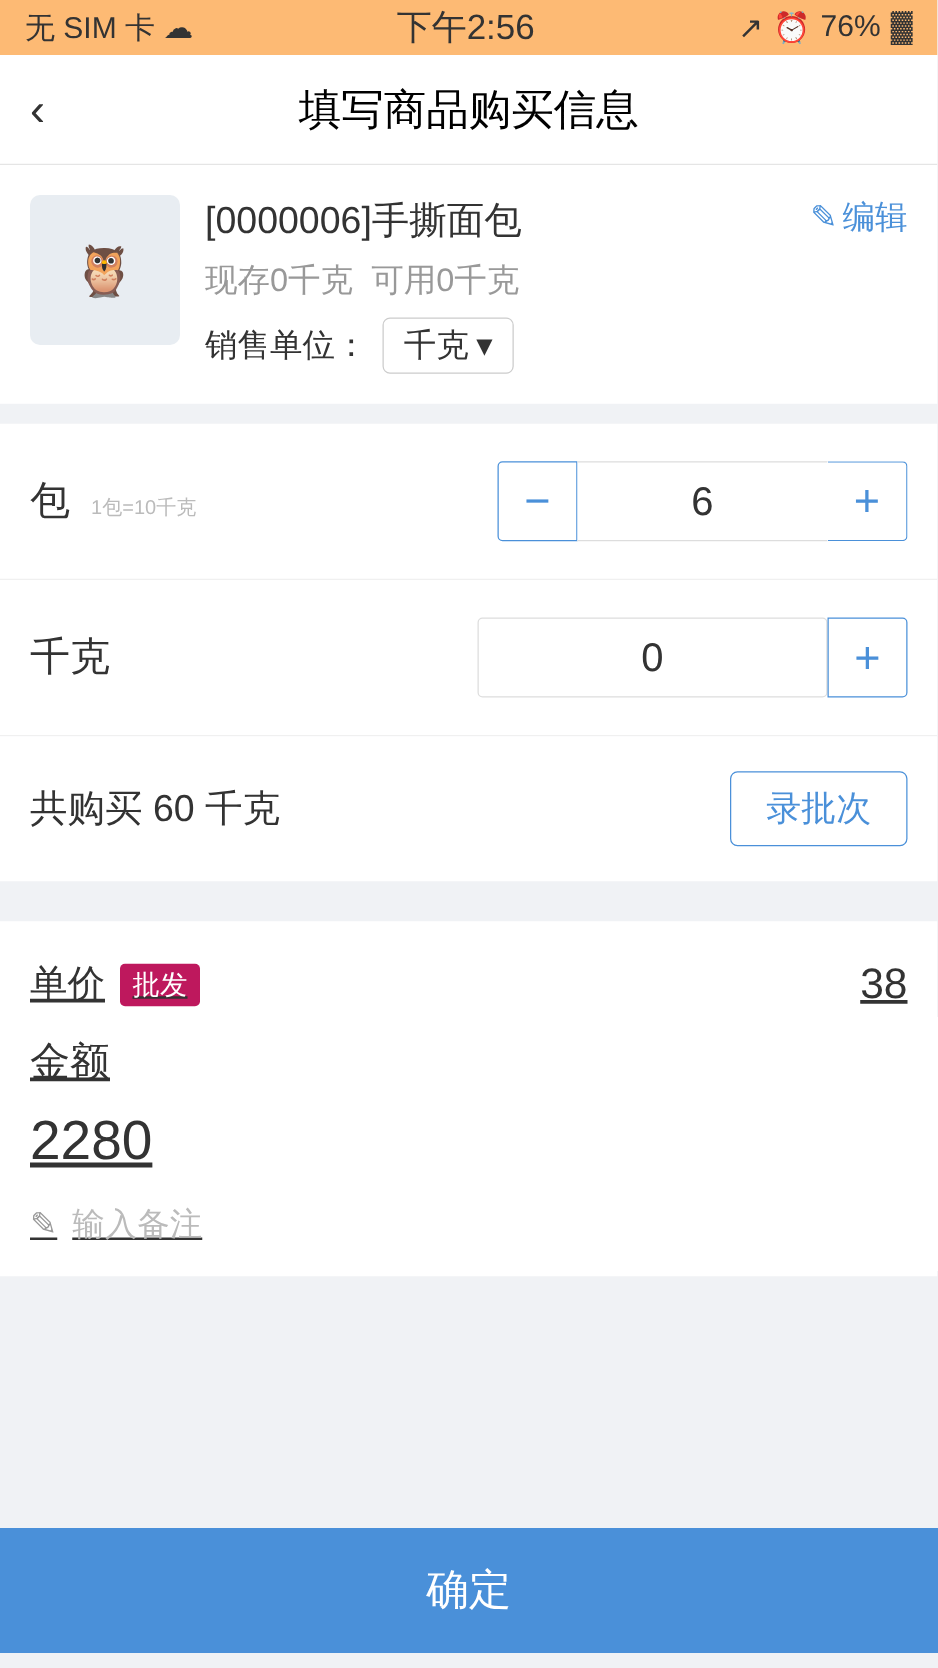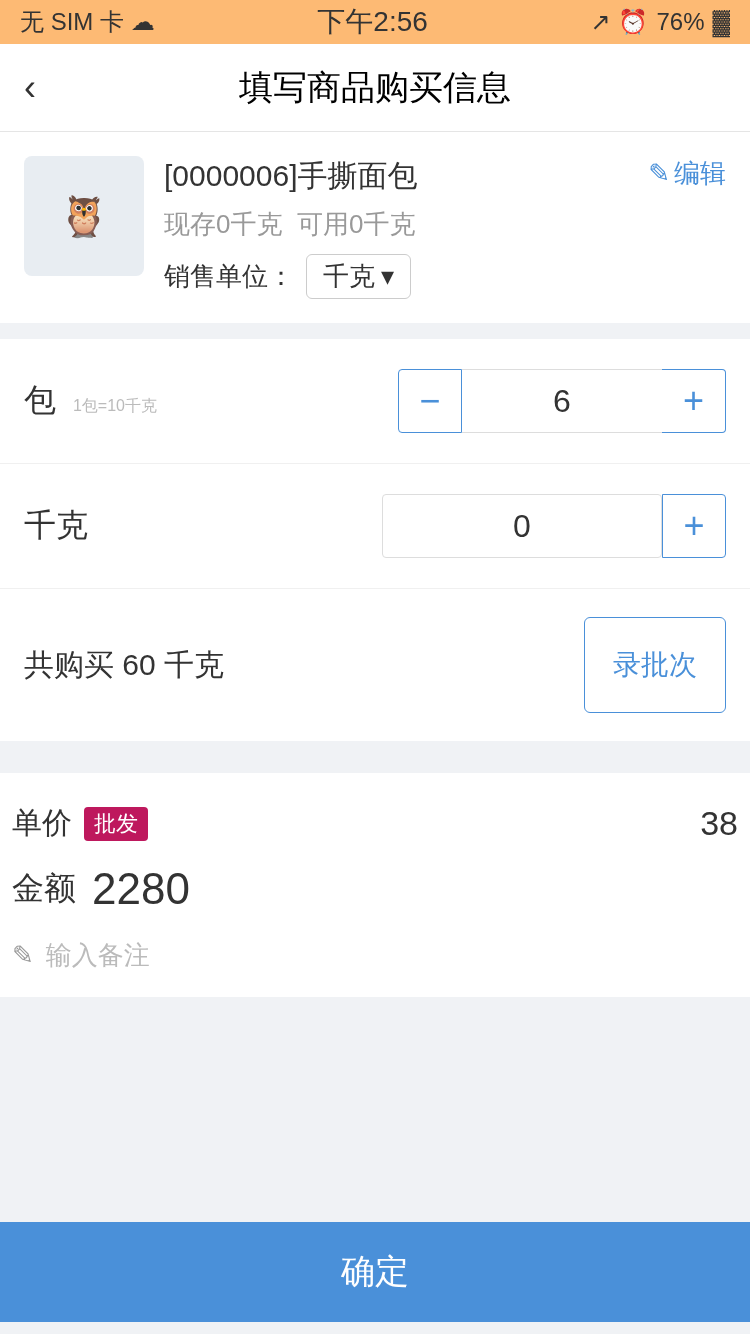--- a/index.html
+++ b/index.html
@@ -191,30 +191,31 @@
     }
     .summary-text span {
       color: #333;
       font-weight: 500;
     }
     .batch-btn {
       border: 1px solid #4a90d9;
       color: #4a90d9;
       background: #fff;
       border-radius: 6px;
-      padding: 28px 28px;
+      padding: 10px 28px;
       font-size: 28px;
       cursor: pointer;
     }
 
     
     .price-section {
       background: #fff;
-      padding: 30px 12px 24px;
+      padding: 30px 24px 24px;
       margin-bottom: 15px;
+      text-decoration: underline;
     }
     .price-row {
       display: flex;
       align-items: center;
       gap: 12px;
       margin-bottom: 20px;
     }
     .price-label { font-size: 30px; color: #333; }
     .price-tag {
       background: #be185d;
@@ -235,23 +236,23 @@
       cursor: pointer;
     }
     .price-value {
       margin-left: auto;
       font-size: 34px;
       color: #333;
       font-weight: 500;
     }
     .amount-row {
       display: flex;
-      align-items: center;
       gap: 16px;
       margin-bottom: 24px;
+      flex-direction: column;
     }
     .amount-label { font-size: 32px; color: #333; }
     .amount-value { font-size: 44px; color: #333; font-weight: 500; }
     .note-row {
       display: flex;
       align-items: center;
       gap: 12px;
       color: #999;
       font-size: 26px;
     }

